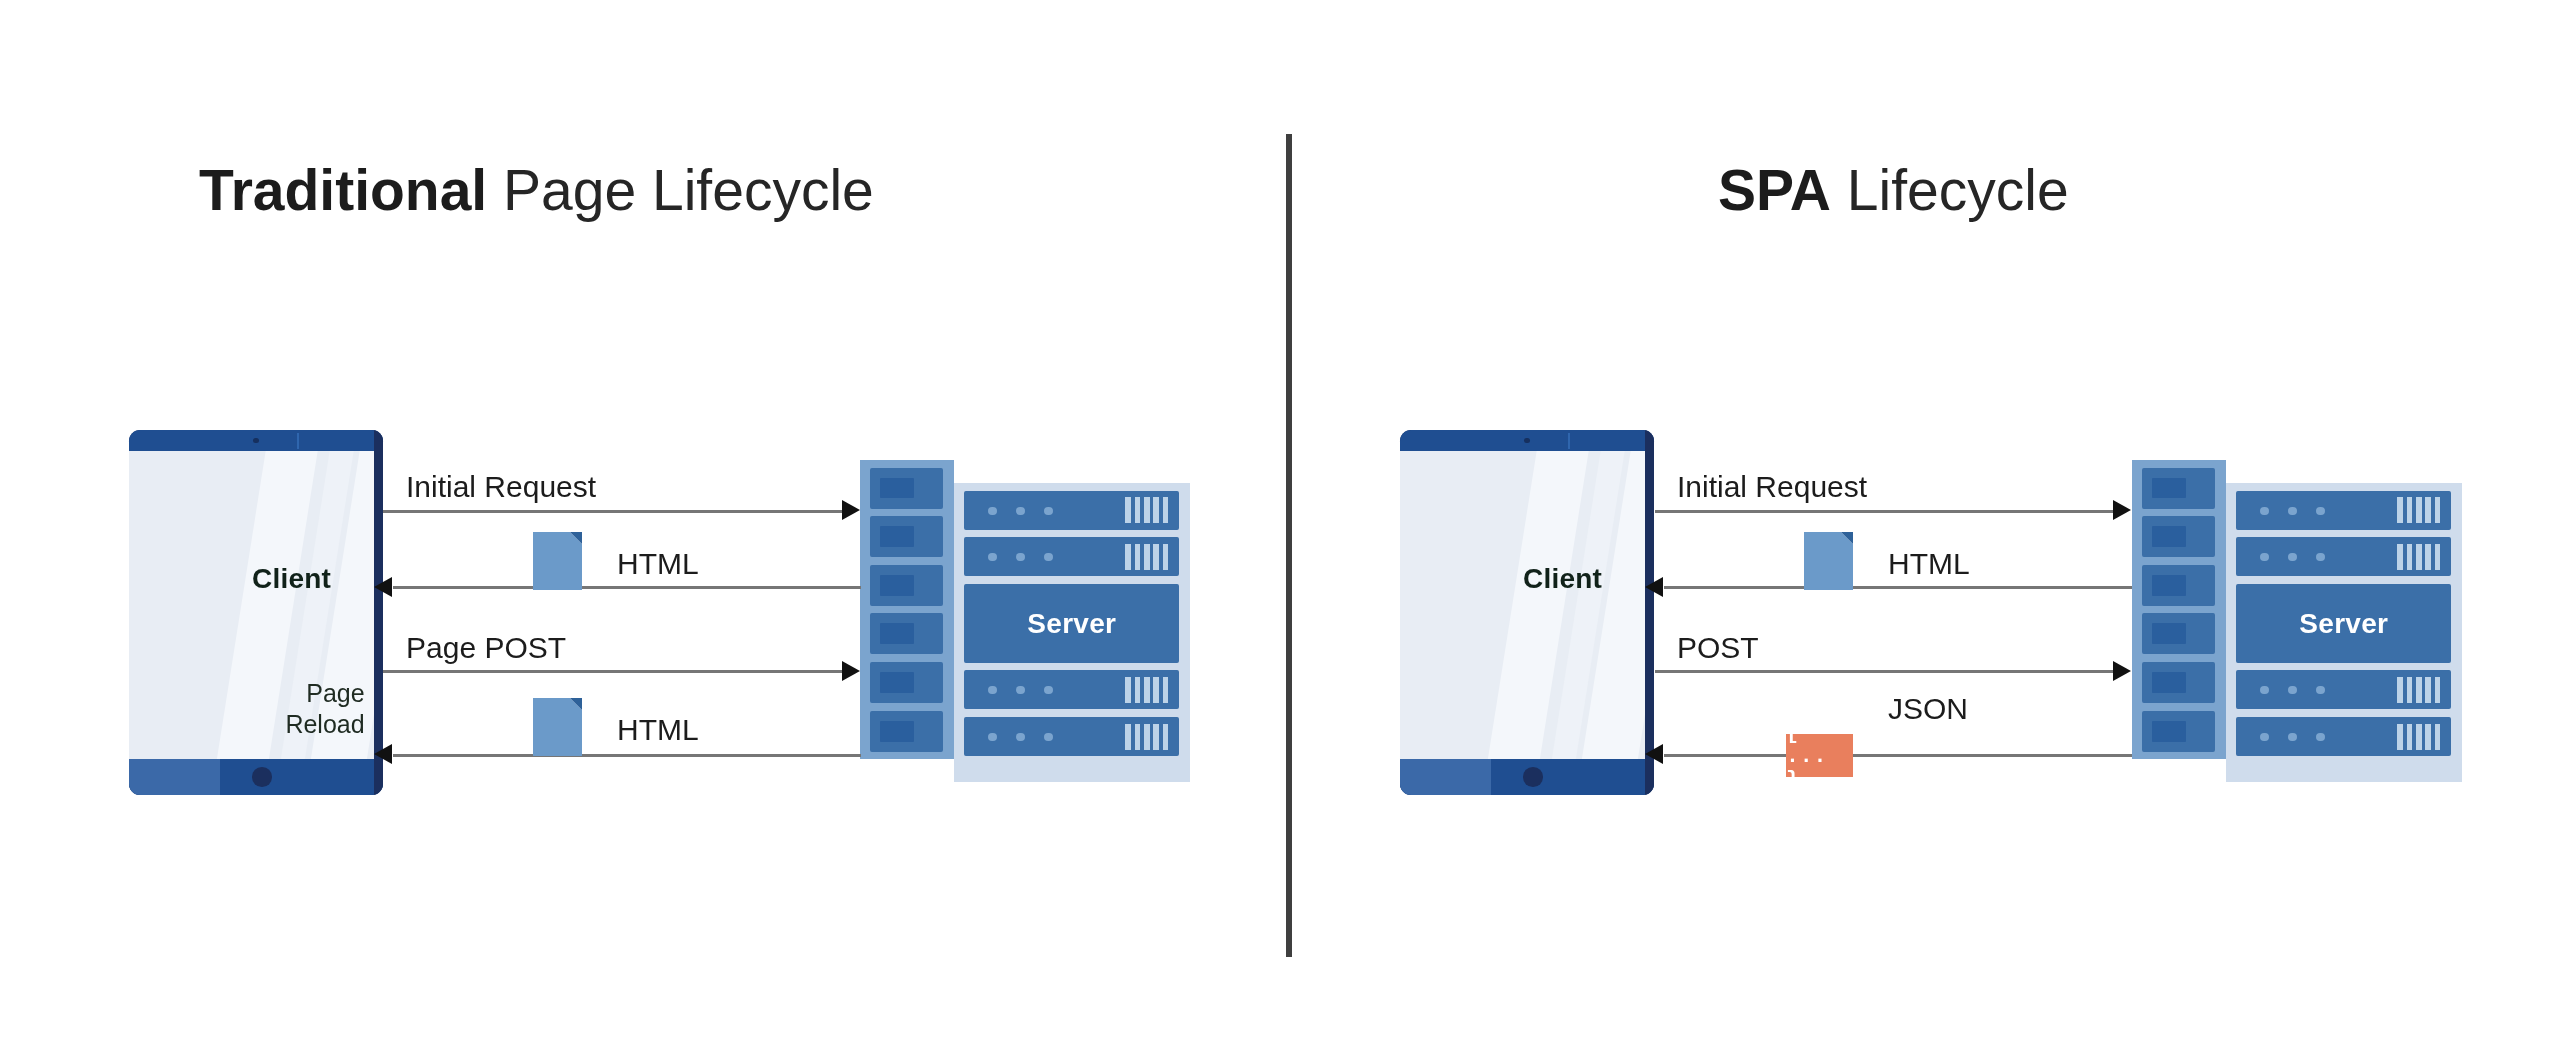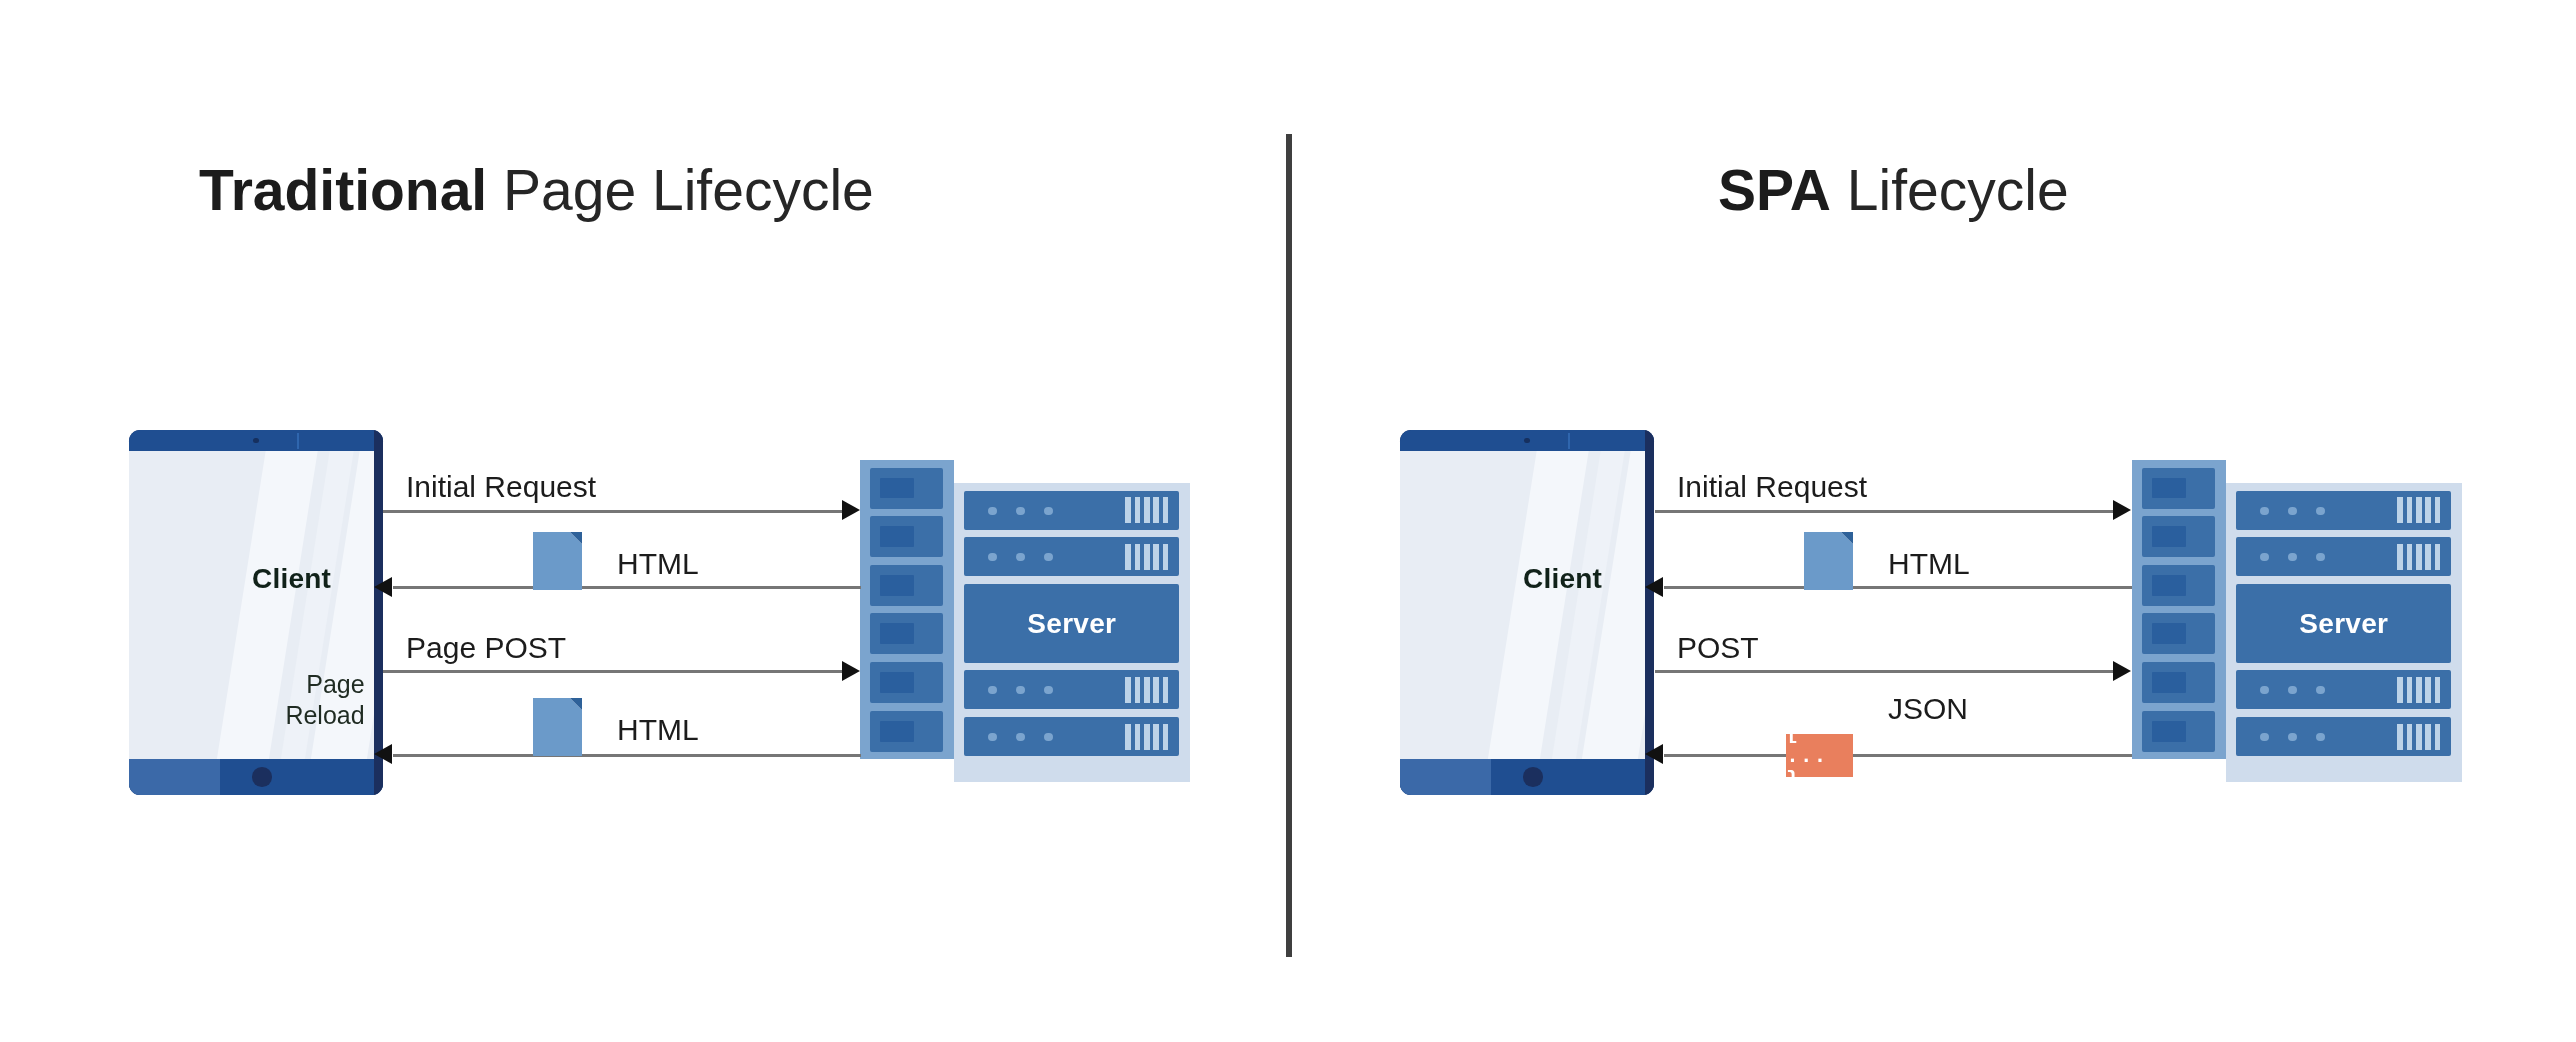--- a/index.html
+++ b/index.html
@@ -113,21 +113,21 @@
     text-align: center;
     font-size: 28px;
     font-weight: 700;
     color: #11221a;
     letter-spacing: 0.2px;
     padding-left: 40px;
   }
   .tablet-sublabel {
     position: absolute;
     right: 9.4px;
-    top: 218px;
+    top: 227px;
     width: 150px;
     text-align: right;
     font-size: 25px;
     line-height: 31px;
     color: #1f2b22;
     white-space: pre-line;
   }
   .tablet-bottombar {
     position: absolute;
     left: 0;

